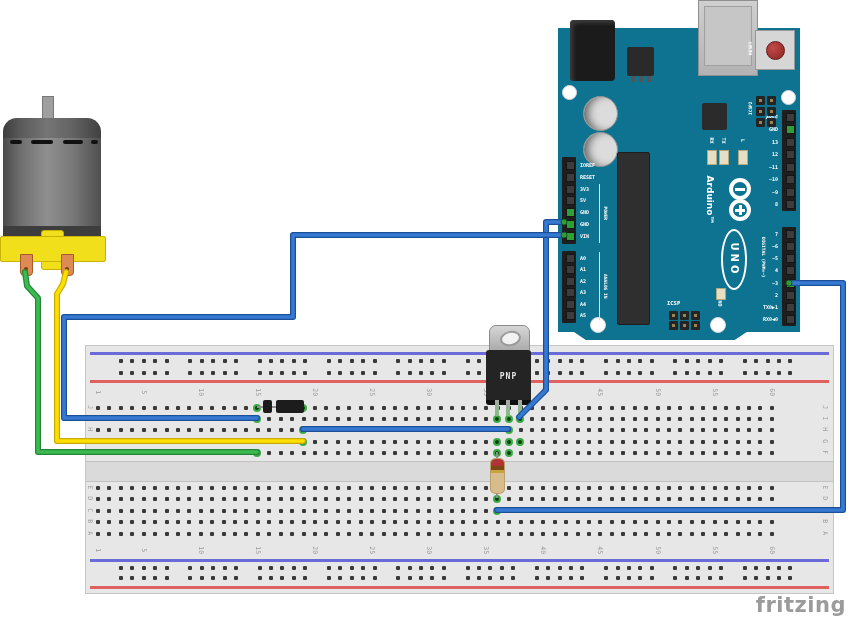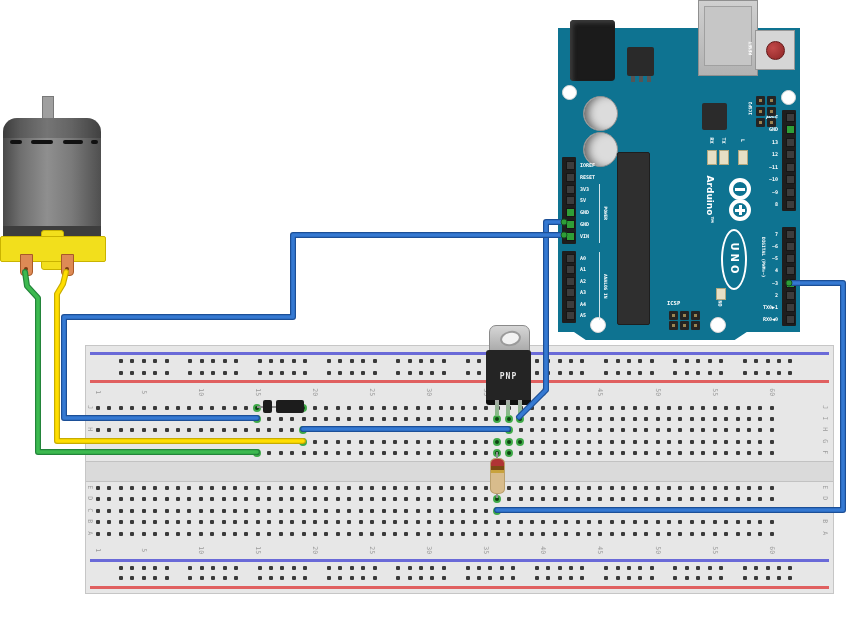--- a/index.html
+++ b/index.html
@@ -1123,13 +1123,14 @@
       <polyline points="789,283 843,283 843,510 497,510" fill="none" stroke="#3579D2" stroke-width="3.6" stroke-linejoin="round" stroke-linecap="round"></polyline>
       <circle cx="789" cy="283" r="3" fill="#2F9E37" stroke="#14541e" stroke-width="1"></circle>
       <polyline points="303,429 508,429" fill="none" stroke="#1C4F97" stroke-width="6" stroke-linejoin="round" stroke-linecap="round"></polyline>
       <polyline points="303,429 508,429" fill="none" stroke="#3579D2" stroke-width="3.6" stroke-linejoin="round" stroke-linecap="round"></polyline>
       <polyline points="25,272 27,286 38,298 38,452 257,452" fill="none" stroke="#23843A" stroke-width="6" stroke-linejoin="round" stroke-linecap="round"></polyline>
       <polyline points="25,272 27,286 38,298 38,452 257,452" fill="none" stroke="#3CB94F" stroke-width="3.6" stroke-linejoin="round" stroke-linecap="round"></polyline>
       <polyline points="66,272 63,284 57,294 57,441 303,441" fill="none" stroke="#C7AC00" stroke-width="6" stroke-linejoin="round" stroke-linecap="round"></polyline>
       <polyline points="66,272 63,284 57,294 57,441 303,441" fill="none" stroke="#FFDE00" stroke-width="3.6" stroke-linejoin="round" stroke-linecap="round"></polyline>
     </svg>
 
+  <div id="watermark">fritzing</div>
 </div>
 
 </body></html>

